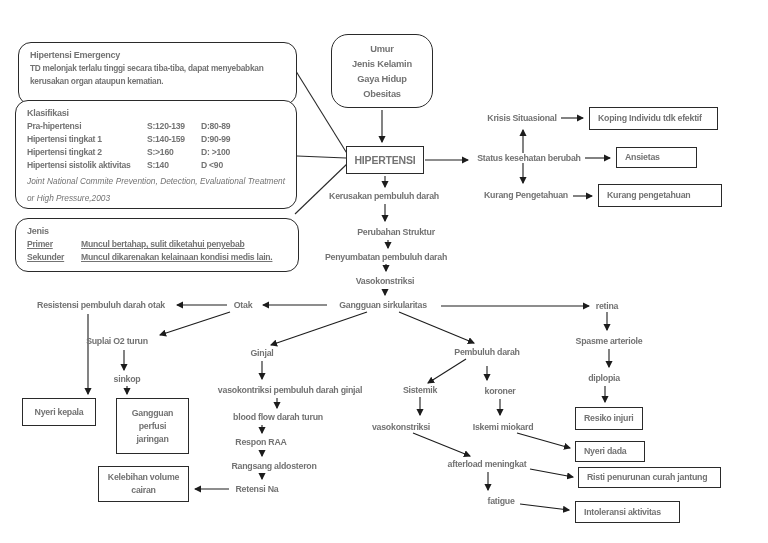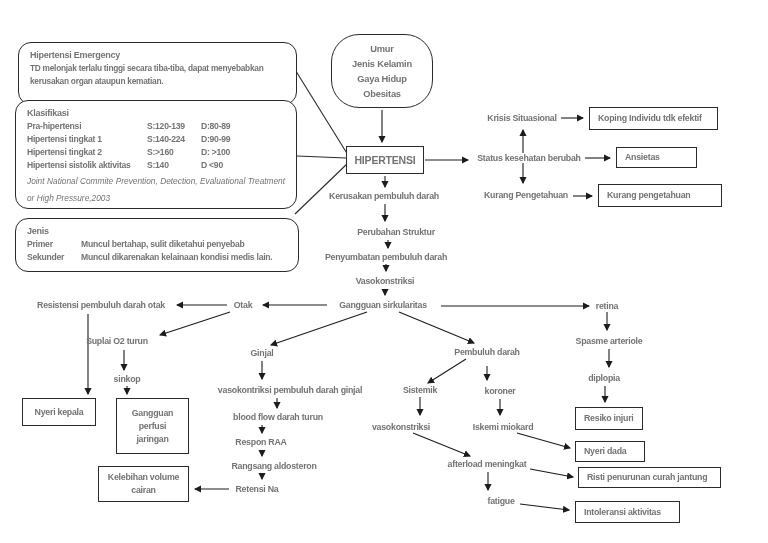--- a/index.html
+++ b/index.html
@@ -17,25 +17,25 @@
   .rbox{
     position:absolute;border:1.4px solid #2a2a2a;border-radius:13px;background:#fff;
     box-sizing:border-box;padding:6px 11px;font-size:8.6px;font-weight:700;letter-spacing:-0.25px;line-height:13px;
   }
   .rbox .bt{font-size:9px;}
   .krow{display:flex;}
   .kl{width:120px;flex:none;}
   .ks{width:54px;flex:none;}
   .kd{flex:1;}
   .src{font-style:italic;font-weight:400;letter-spacing:0;font-size:8.3px;text-align:justify;line-height:17px;margin-top:1px;}
-  .jrow{display:flex;}
+  .jrow{display:flex;text-decoration:underline;}
   .jl{width:54px;flex:none;}
   .jd{flex:1;}
   .faktor{
-    text-align:center;border-radius:28px;padding-top:7px;font-size:9.3px;line-height:15px;letter-spacing:-0.2px;
+    text-align:center;border-radius:17px;padding-top:7px;font-size:9.3px;line-height:15px;letter-spacing:-0.2px;
   }
   .hnode{
     position:absolute;border:1.5px solid #2a2a2a;border-radius:0;background:#fff;box-sizing:border-box;
     display:flex;align-items:center;justify-content:center;
     font-size:10.5px;font-weight:700;letter-spacing:-0.2px;
   }
   
   .obox{
     position:absolute;border:1.2px solid #2a2a2a;background:#fff;box-sizing:border-box;
     display:flex;align-items:center;font-size:8.8px;font-weight:700;letter-spacing:-0.25px;line-height:13px;
@@ -109,21 +109,21 @@
 
   <div class="rbox" style="left:15px;top:100px;width:282px;height:109px;">
     <div class="bt">Klasifikasi</div>
     <div class="krow">
       <span class="kl">Pra-hipertensi</span>
       <span class="ks">S:120-139</span>
       <span class="kd">D:80-89</span>
     </div>
     <div class="krow">
       <span class="kl">Hipertensi tingkat 1</span>
-      <span class="ks">S:140-224</span>
+      <span class="ks">S:140-159</span>
       <span class="kd">D:90-99</span>
     </div>
     <div class="krow">
       <span class="kl">Hipertensi tingkat 2</span>
       <span class="ks">S:&gt;160</span>
       <span class="kd">D: &gt;100</span>
     </div>
     <div class="krow">
       <span class="kl">Hipertensi sistolik aktivitas</span>
       <span class="ks">S:140</span>

